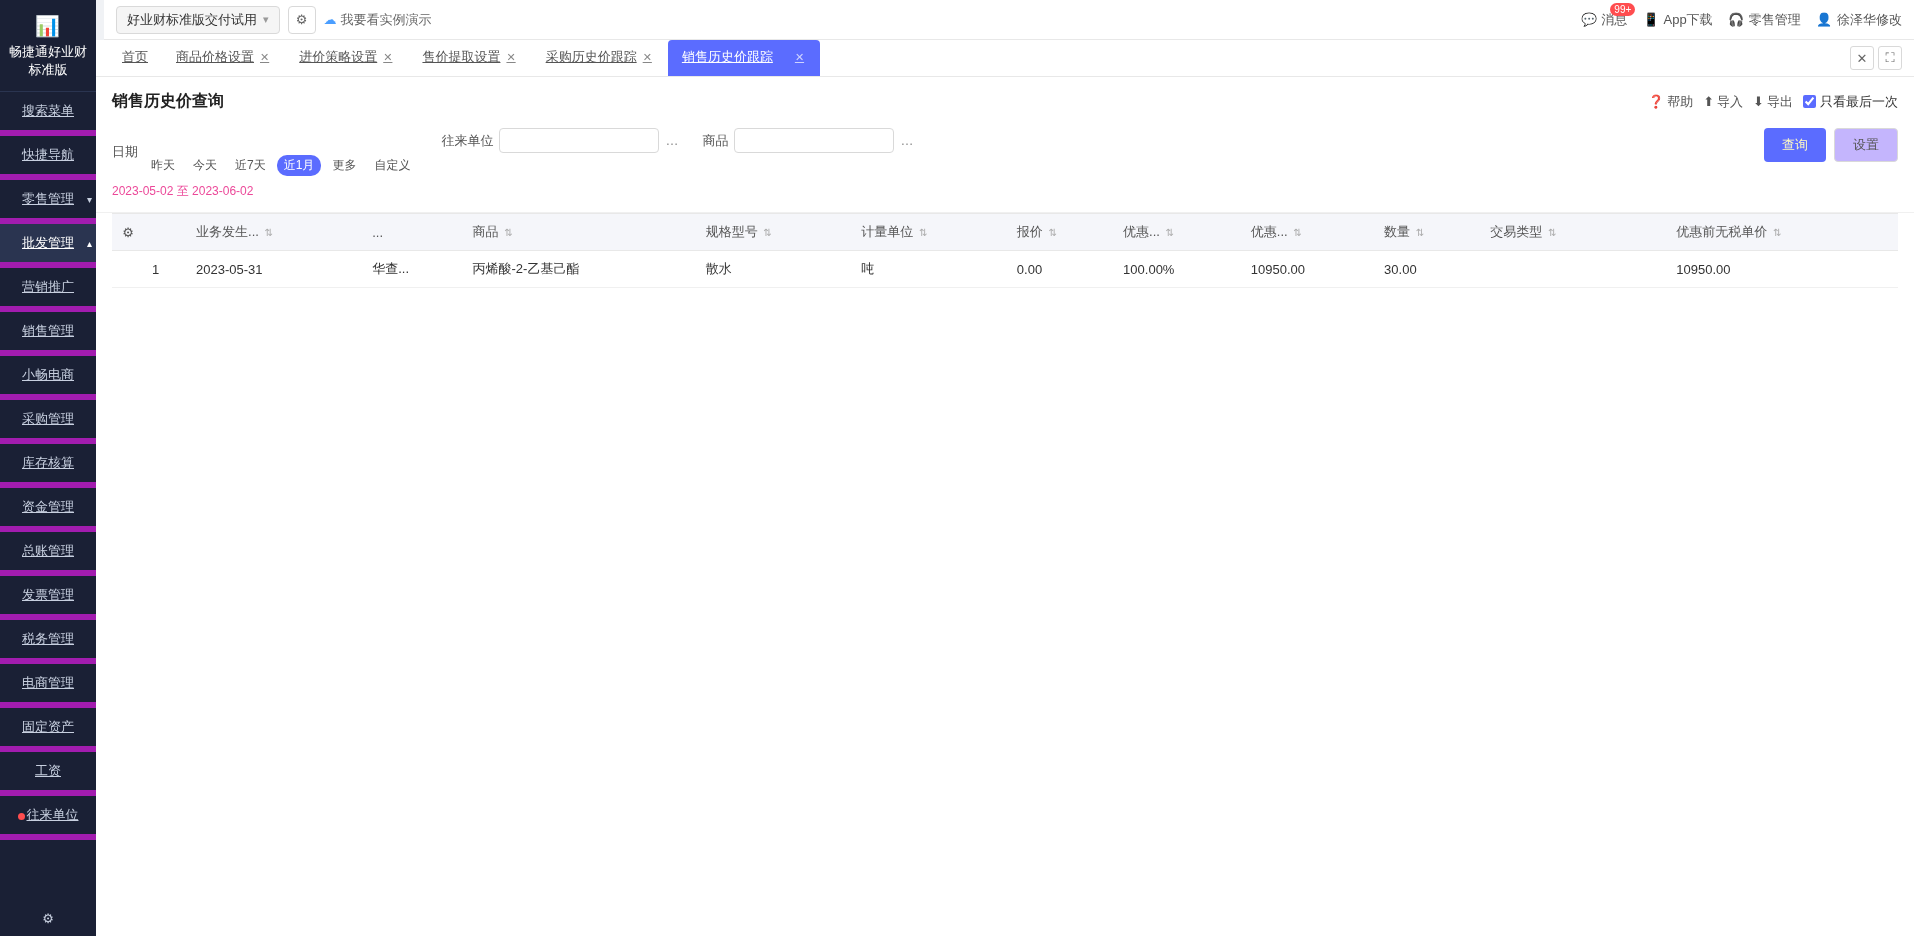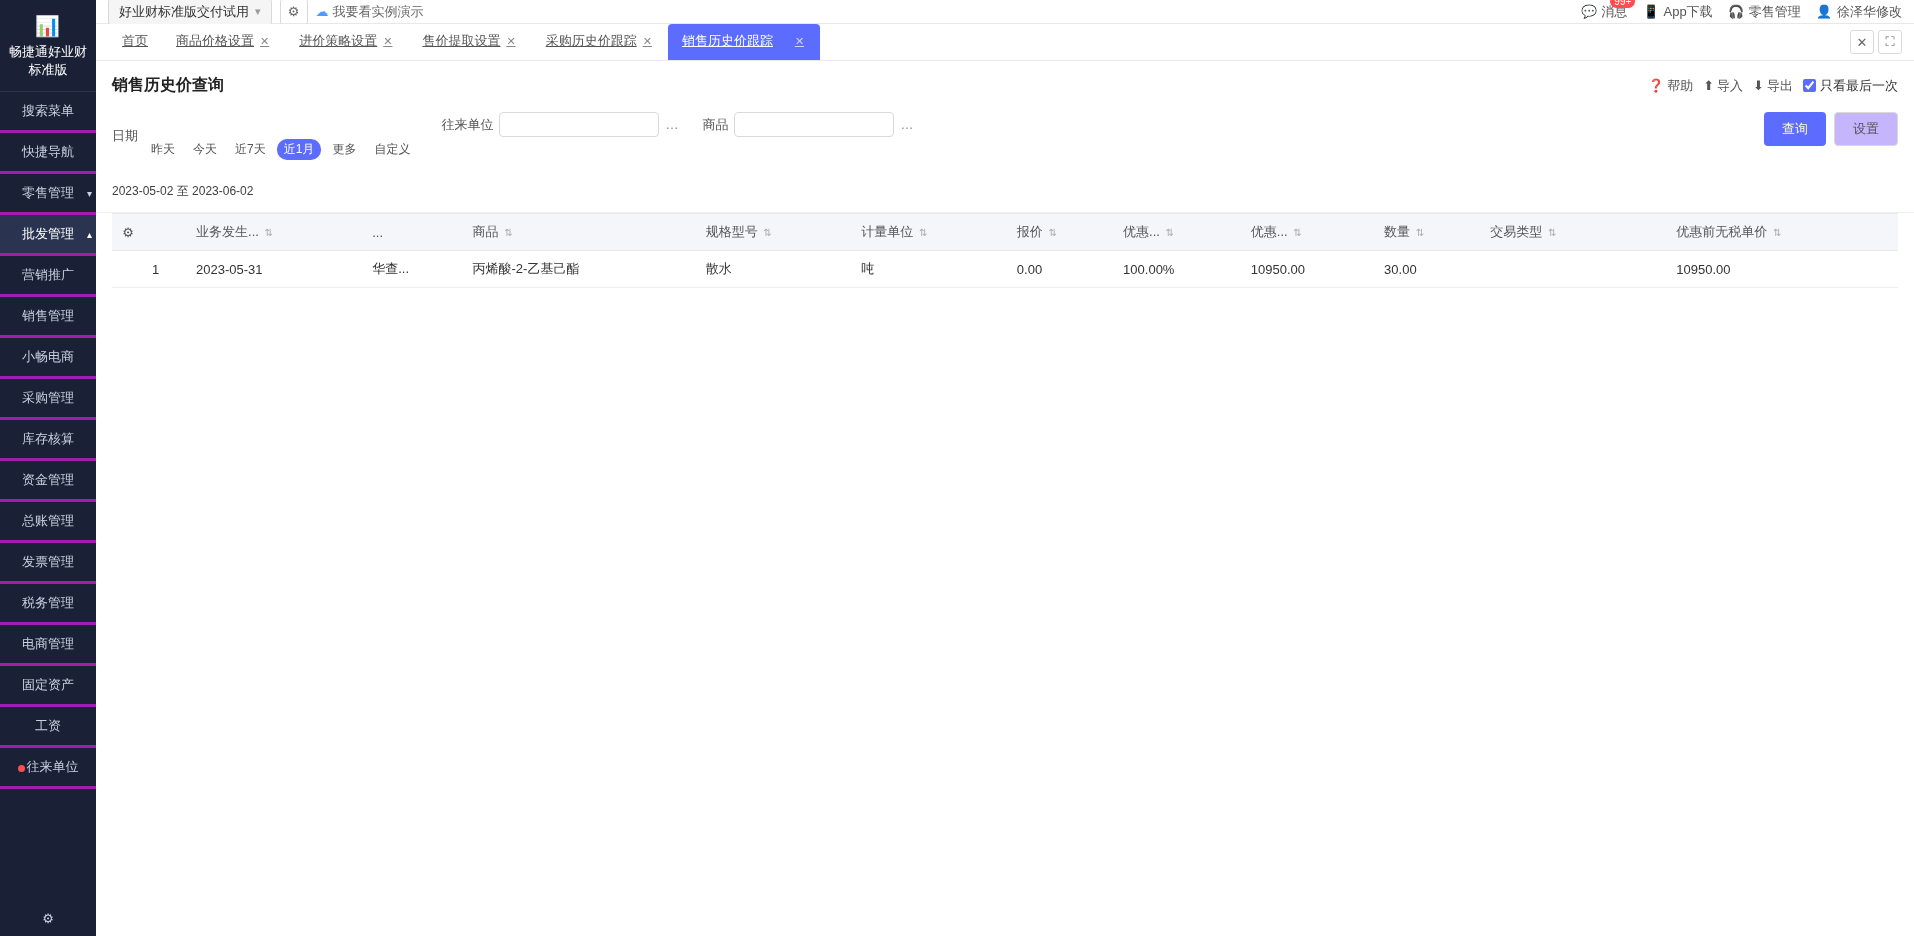--- a/index.html
+++ b/index.html
@@ -28,22 +28,23 @@
       display: block;
       color: #4a9eff;
       margin-bottom: 3px;
     }
     .sidebar-menu-item {
       padding: 10px 4px;
       text-align: center;
       cursor: pointer;
       font-size: 12px;
       color: #c8d0e0;
-      border-bottom: 3px solid #a21caf;
+      border-bottom: 6px solid #a21caf;
       position: relative;
+      text-decoration: underline;
     }
     .sidebar-menu-item.active { background: #2a3450; color: #fff; }
     .sidebar-menu-item .arrow {
       font-size: 10px;
       position: absolute;
       right: 4px;
       top: 50%;
       transform: translateY(-50%);
     }
     .sidebar-menu-item .dot {
@@ -67,26 +68,27 @@
     .main {
       flex: 1;
       display: flex;
       flex-direction: column;
       overflow: hidden;
     }
 
     
     .topbar {
       background: #fff;
-      height: 24px;
+      height: 40px;
       display: flex;
       align-items: center;
       padding: 0 12px;
       border-bottom: 1px solid #e8e8e8;
       gap: 8px;
+      margin-left: 8px;
     }
     .topbar-selector {
       display: flex;
       align-items: center;
       gap: 6px;
       background: #f5f5f5;
       border: 1px solid #d9d9d9;
       border-radius: 4px;
       padding: 4px 10px;
       cursor: pointer;
@@ -251,22 +253,22 @@
       cursor: pointer;
       border-radius: 10px;
       margin-top: 27px;
     }
     .date-option.active {
       background: #5b6cff;
       color: #fff;
     }
     .date-range {
       font-size: 12px;
-      color: #404040;
-      margin-top: 19px;
+      color: #ec4899;
+      margin-top: 3px;
     }
     .filter-input {
       border: 1px solid #d9d9d9;
       border-radius: 4px;
       padding: 4px 8px;
       font-size: 13px;
       width: 160px;
       color: #333;
     }
     .filter-more {

